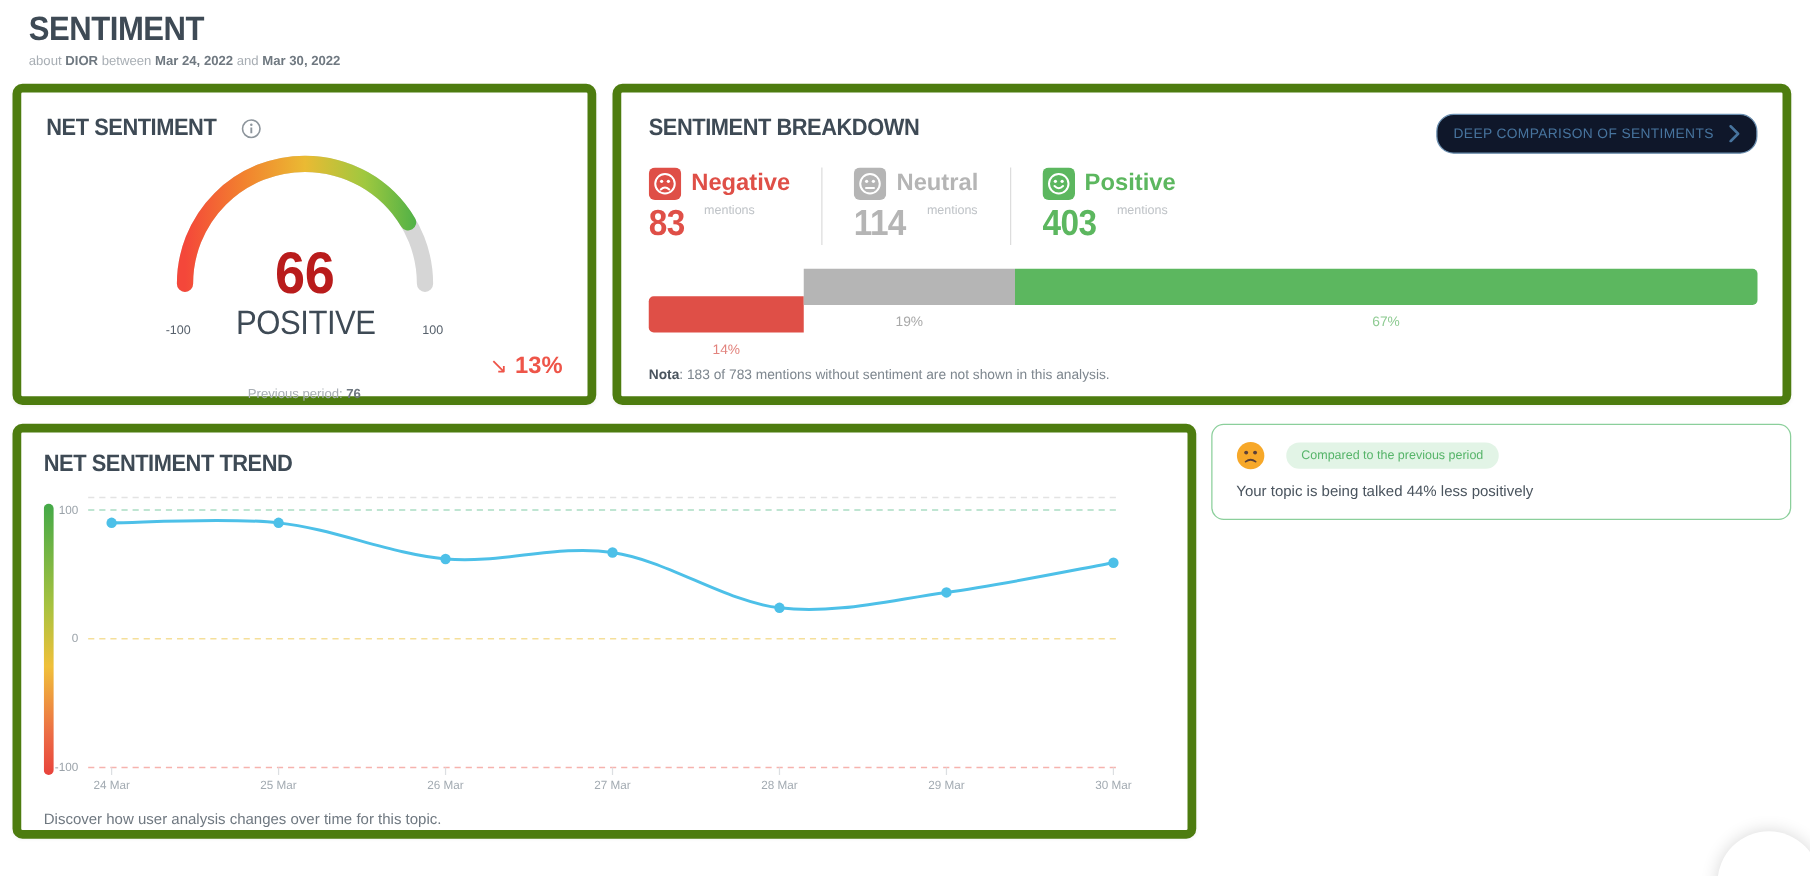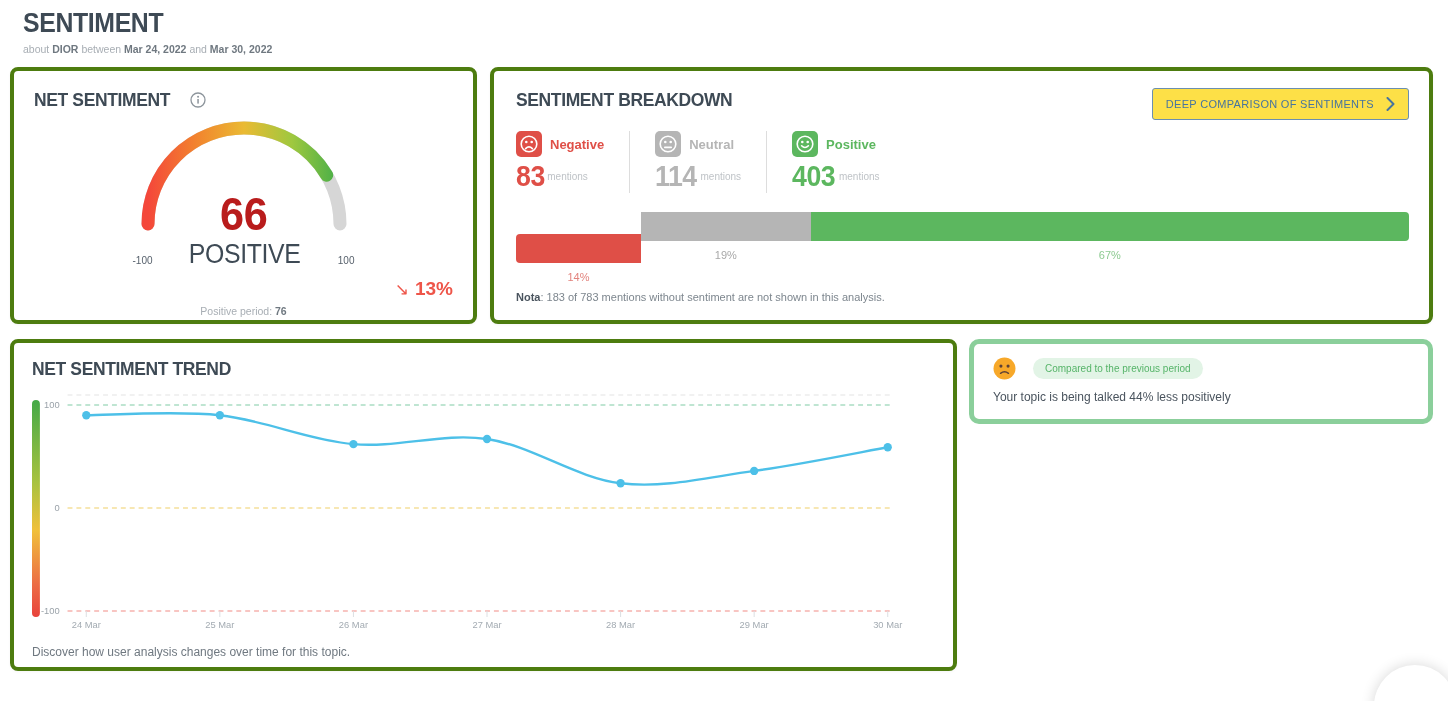--- a/index.html
+++ b/index.html
@@ -8,21 +8,21 @@
   .page { position:relative; width:1448px; height:701px; padding:8px 15px 0 10px; }
 
   
   .cond { letter-spacing:-0.4px; transform:scaleX(0.92); transform-origin:left center; display:inline-block; }
   .cond-c { letter-spacing:-0.4px; transform:scaleX(0.92); transform-origin:center; display:inline-block; }
 
   h1 { font-size:27px; font-weight:700; color:#3e4a55; padding-left:13px; }
   .subtitle { padding-left:13px; margin-top:4px; font-size:10.5px; color:#a8aeb4; }
   .subtitle b { color:#6f7880; font-weight:700; }
 
-  .card { background:#fff; border:4px solid #4d7c0f; border-radius:8px;
+  .card { background:#fff; border:7px solid #4d7c0f; border-radius:8px;
           box-shadow:0 1px 3px rgba(0,0,0,0.04); }
   .card-title { font-size:19px; font-weight:700; color:#3e4a55; }
 
   .row1 { display:flex; gap:13px; margin-top:12px; }
   .row2 { display:flex; gap:12px; margin-top:15px; align-items:flex-start; }
 
   
   .card-net { width:467px; height:257px; padding:18px 20px 14px; }
   .title-row { display:flex; align-items:center; gap:8px; }
   .gauge-wrap { position:relative; width:222px; margin:8px auto 0; }
@@ -33,47 +33,47 @@
   .gauge-scale .end { font-size:10px; color:#57616c; padding-bottom:4px; }
   .gauge-label { font-size:27px; font-weight:400; color:#3e4a55; letter-spacing:0.5px; }
   .delta-row { text-align:right; margin-top:8px; font-size:19px; font-weight:700; }
   .delta-row .arrow { font-weight:400; font-size:17px; margin-right:6px; }
   .prev-row { text-align:center; margin-top:5px; font-size:10.5px; color:#a8aeb4; }
   .prev-row b { color:#6f7880; }
 
   
   .card-breakdown { flex:1; height:257px; padding:18px 20px 14px 22px; position:relative; }
   .deep-btn { position:absolute; top:17px; right:20px; display:flex; align-items:center; gap:12px;
-    background:#fde047; border:1px solid #6b8fb0; border-radius:3px; padding:8px 13px;
+    background:#0f172a; border:1px solid #6b8fb0; border-radius:14px; padding:8px 13px;
     font-size:11px; color:#47749e; letter-spacing:0.3px; cursor:pointer; font-weight:400; }
   .stats { display:flex; margin-top:20px; }
   .stat { padding:0 25px 0 0; }
   .stat + .stat { border-left:1px solid #ddd; padding-left:25px; }
   .stat-head { display:flex; align-items:center; gap:8px; }
-  .stat-head .lbl { font-size:13px; font-weight:700; }
-  .stat-body { display:flex; align-items:center; gap:0; margin-top:3px; }
+  .stat-head .lbl { font-size:19px; font-weight:700; }
+  .stat-body { display:flex; align-items:flex-start; gap:13px; margin-top:3px; }
   .stat-num { font-size:29px; font-weight:700; letter-spacing:-0.5px; }
   .stat-unit { font-size:10px; color:#bfc3c7; }
   .bar-wrap { display:flex; margin-top:19px; }
   .bar-col .seg { height:29px; }
   .bar-col:first-child .seg { border-radius:4px 0 0 4px; }
   .bar-col:last-child .seg { border-radius:0 4px 4px 0; }
   .bar-col .pct { text-align:center; margin-top:8px; font-size:11px; }
   .note { margin-top:8px; font-size:11px; color:#7d868e; }
   .note b { color:#4a545e; }
 
   
   .card-trend { width:947px; height:332px; padding:15px 18px 12px; }
   .trend-svg { display:block; margin-top:10px; width:911px; height:245px; }
   .ytick { font-size:9.5px; fill:#9aa2a9; font-family:"Liberation Sans",sans-serif; }
   .xtick { font-size:9.5px; fill:#a3abb2; font-family:"Liberation Sans",sans-serif; }
   .trend-footer { margin-top:10px; font-size:12px; color:#6f7880; }
 
   
-  .insight { width:468px; border-radius:10px; border:5px solid #14532d; padding:13px 19px 15px; background:#fff; }
+  .insight { width:468px; border-radius:10px; border:1px solid #14532d; padding:13px 19px 15px; background:#fff; }
   .insight-top { display:flex; align-items:center; gap:17px; }
   .pill { border-radius:11px; padding:5px 12px; font-size:10px; }
   .insight-text { margin-top:10px; font-size:12px; color:#4a545e; }
 
   
   .fab { position:absolute; right:-8px; bottom:-46px; width:82px; height:82px; border-radius:50%;
     background:#fff; box-shadow:0 0 14px rgba(0,0,0,0.16); cursor:pointer; }
 </style>
 </head>
 <body>
@@ -119,21 +119,21 @@
       </div>
       <div class="gauge-scale">
         <span class="end">-100</span>
         <span class="gauge-label"><span class="cond-c">POSITIVE</span></span>
         <span class="end">100</span>
       </div>
       <div class="delta-row" style="color: rgb(238, 85, 73);">
         <span class="arrow">↘</span><span>13%</span>
       </div>
       <div class="prev-row">
-        <span>Positive period:</span>
+        <span>Previous period:</span>
         <b>76</b>
       </div>
     </div>
 
     <div class="card card-breakdown">
       <span class="card-title"><span class="cond">SENTIMENT BREAKDOWN</span></span>
       <button class="deep-btn">
         <span>DEEP COMPARISON OF SENTIMENTS</span>
         <svg width="9" height="14" viewBox="0 0 9 14">
           <path d="M1.5 1 L7.5 7 L1.5 13" fill="none" stroke="#47749e" stroke-width="2" stroke-linecap="round" stroke-linejoin="round"></path>

